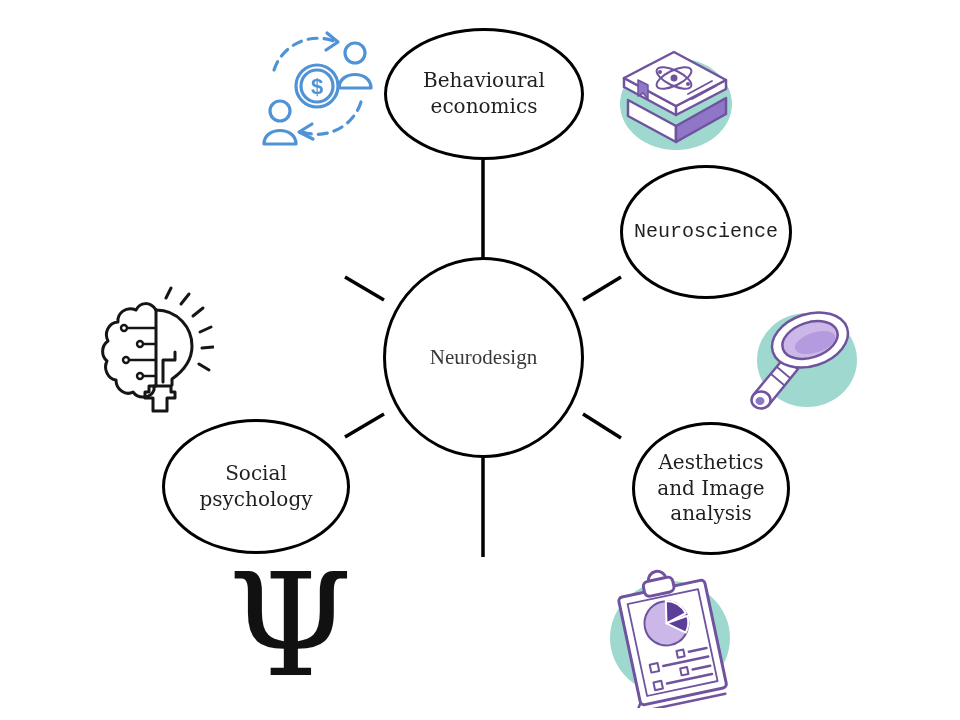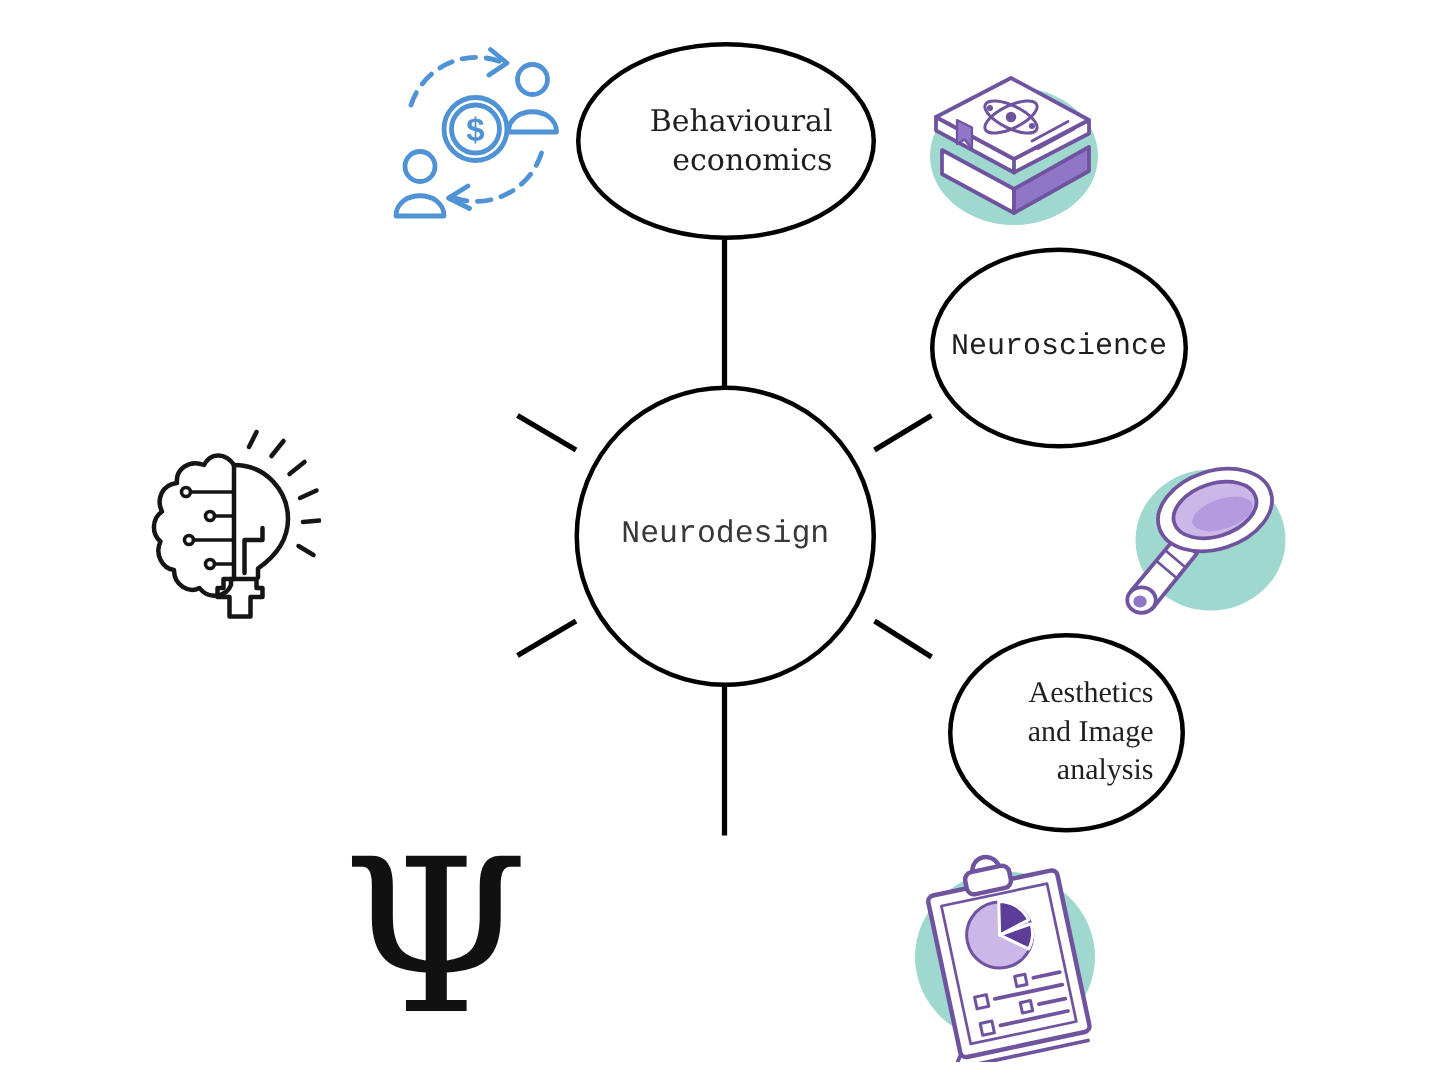--- a/index.html
+++ b/index.html
@@ -6,33 +6,33 @@
   .stage{position:relative;width:960px;height:720px;background:#fff;overflow:hidden;
          font-family:"DejaVu Serif", serif;}
   svg{display:block;}
 
   
   .connectors{position:absolute;left:0;top:0;pointer-events:none;}
   .connectors line{stroke:#000;stroke-width:3.5;}
 
   
   .node{position:absolute;border:3.5px solid #000;border-radius:50%;background:#fff;
-        display:flex;align-items:center;justify-content:center;text-align:right;
+        display:flex;align-items:center;justify-content:center;text-align:center;
         box-sizing:border-box;color:#1f1f1f;}
   .node .label{font-size:20px;line-height:1.28;display:inline-block;}
   #node-behavioural{left:384px;top:28px;width:200px;height:132px;}
   #node-neuroscience{left:620px;top:165px;width:172px;height:134px;font-family:Liberation Mono, monospace;}
   #node-aesthetics{left:632px;top:422px;width:158px;height:133px;}
   #node-tests{left:384px;top:556px;width:196px;height:131px;}
   #node-social{left:162px;top:419px;width:188px;height:135px;}
   #node-artificial{left:162px;top:157px;width:188px;height:132px;}
   #node-center{left:383px;top:257px;width:201px;height:201px;border-width:3px;
-               font-family:Liberation Mono, monospace;color:#383838;}
+               font-family:Liberation Serif, serif;color:#383838;}
   #node-center .label{font-size:21px;}
-  .w140{max-width:142px;} .w130{max-width:132px;} .w115{max-width:116px;font-family:Liberation Serif, serif;} .w112{max-width:112px;}
+  .w140{max-width:142px;} .w130{max-width:132px;} .w115{max-width:116px;} .w112{max-width:112px;}
 
   
   .icon{position:absolute;}
   #icon-money{left:260px;top:26px;}
   #icon-books{left:610px;top:36px;}
   #icon-brain{left:96px;top:286px;}
   #icon-magnifier{left:744px;top:298px;}
   #icon-clipboard{left:598px;top:560px;}
   .psi{position:absolute;left:228px;top:556px;width:122px;height:140px;
        font-family:"DejaVu Serif", serif;font-size:142px;line-height:140px;
@@ -62,20 +62,23 @@
   </div>
 
   <div class="node" id="node-behavioural">
     <span class="label w140">Behavioural economics</span>
   </div>
   <div class="node" id="node-neuroscience">
     <span class="label">Neuroscience</span>
   </div>
   <div class="node" id="node-aesthetics">
     <span class="label w115">Aesthetics and Image analysis</span>
+  </div>
+  <div class="node" id="node-social">
+    <span class="label w130">Social psychology</span>
   </div>
 
   <svg class="icon" id="icon-money" width="122" height="120" viewBox="0 0 122 120">
     <g class="bl">
       <path d="M14 44 A46 46 0 0 1 76 16" stroke-dasharray="9 7"></path>
       <path d="M101 76 A46 46 0 0 1 40 105" stroke-dasharray="9 7"></path>
       <path d="M67 7 L78 16 L66 24"></path>
       <path d="M52 98 L39 106 L53 113"></path>
       <g>
         <circle cx="57" cy="60" r="21"></circle>

